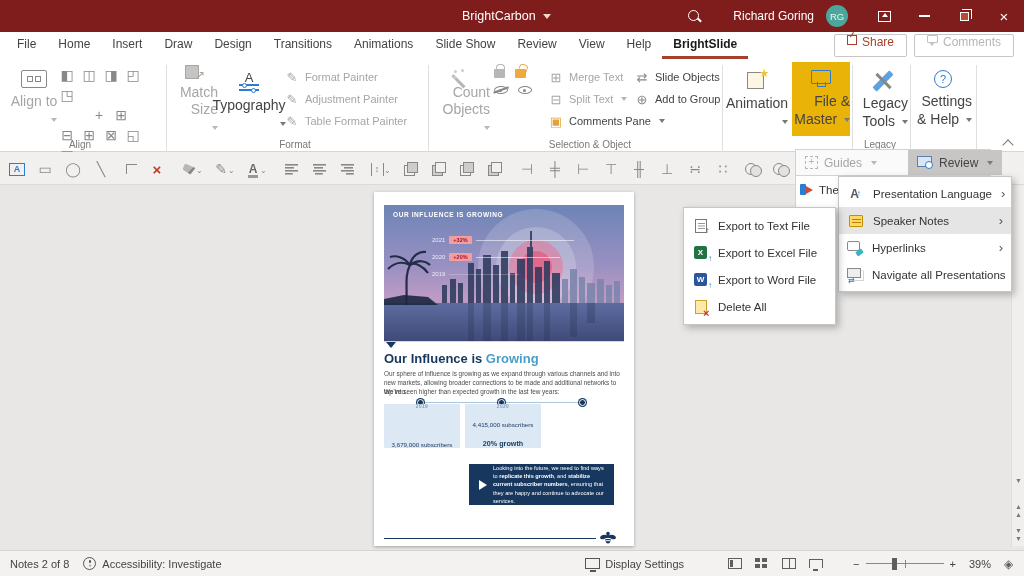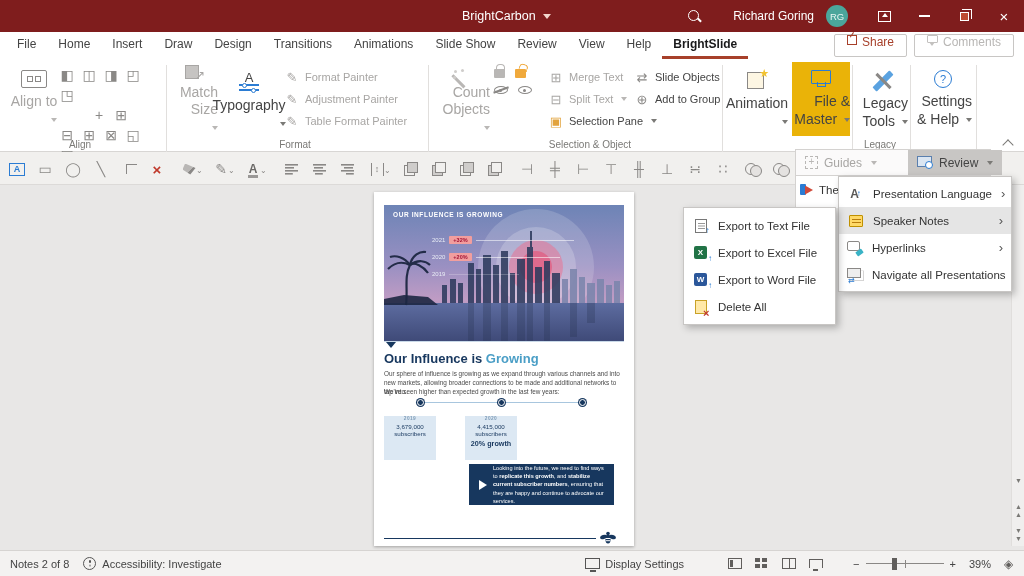--- a/index.html
+++ b/index.html
@@ -161,21 +161,21 @@
   .hbadge{background:#f29e9e;color:#a31335;font-size:5.5px;font-weight:bold;padding:1px 4px;border-radius:1px}
   .hline{height:1px;background:rgba(255,255,255,.55)}
   .tri-marker{position:absolute;left:12px;top:150px;width:0;height:0;border-left:5px solid transparent;border-right:5px solid transparent;border-top:6px solid #17375e}
   .hr-thin{position:absolute;left:10px;top:149px;width:240px;height:1px;background:#c9d9e8}
   .s-head{position:absolute;left:10px;top:159px;font-size:13px;font-weight:bold;color:#17375e}
   .s-head .accent{color:#4a9ec6}
   .s-p1{position:absolute;left:10px;top:178px;width:238px;font-size:6.4px;color:#4a4a4a;line-height:1.4}
   .s-p2{position:absolute;left:10px;top:196px;width:238px;font-size:6.4px;color:#4a4a4a}
   .tline{position:absolute;top:210px;height:1px;background:#a8c6de}
   .tdot{position:absolute;top:207px;width:7px;height:7px;border-radius:50%;background:#17375e;border:1.5px solid #fff;box-shadow:0 0 0 1px #17375e}
-  .statbox{position:absolute;top:224px;width:52px;height:44px;background:#dce8f3;display:flex;flex-direction:column;align-items:center;justify-content:flex-start;gap:2px;text-align:center}
+  .statbox{position:absolute;top:212px;width:76px;height:44px;background:#dce8f3;display:flex;flex-direction:column;align-items:center;justify-content:space-between;gap:2px;text-align:center}
   .statbox .yr{font-size:4.8px;color:#7f9cb8;font-weight:bold;letter-spacing:.4px}
   .statbox .subs{font-size:6.2px;color:#17375e}
   .statbox .grw{font-size:7.2px;color:#17375e;font-weight:bold}
   .callout{position:absolute;left:95px;top:272px;width:145px;height:41px;background:#17375e;display:flex;align-items:center;gap:6px;padding:4px 6px}
   .play{width:0;height:0;border-top:5px solid transparent;border-bottom:5px solid transparent;border-left:8px solid #fff;flex:none;margin-left:4px}
   .callout p{font-size:5.6px;color:#fff;line-height:1.45}
   .foot-line{position:absolute;left:10px;top:346px;width:212px;height:1px;background:#17375e}
   .bee{position:absolute;left:226px;top:339px}
 
   
@@ -320,21 +320,21 @@
         <span class="ric">⊞</span>
         <span>Merge Text</span>
       </div>
     <div class="ritem dis" style="left:548px;top:30px">
         <span class="ric">⊟</span>
         <span>Split Text</span>
         <i class="chv"></i>
       </div>
     <div class="ritem" style="left:548px;top:52px">
         <span class="ric" style="color:#e2a33d">▣</span>
-        <span>Selection Pane</span>
+        <span>Comments Pane</span>
         <i class="chv"></i>
       </div>
     <div class="ritem" style="left:634px;top:8px">
         <span class="ric">⇄</span>
         <span>Slide Objects</span>
       </div>
     <div class="ritem" style="left:634px;top:30px">
         <span class="ric">⊕</span>
         <span>Add to Group</span>
       </div>

